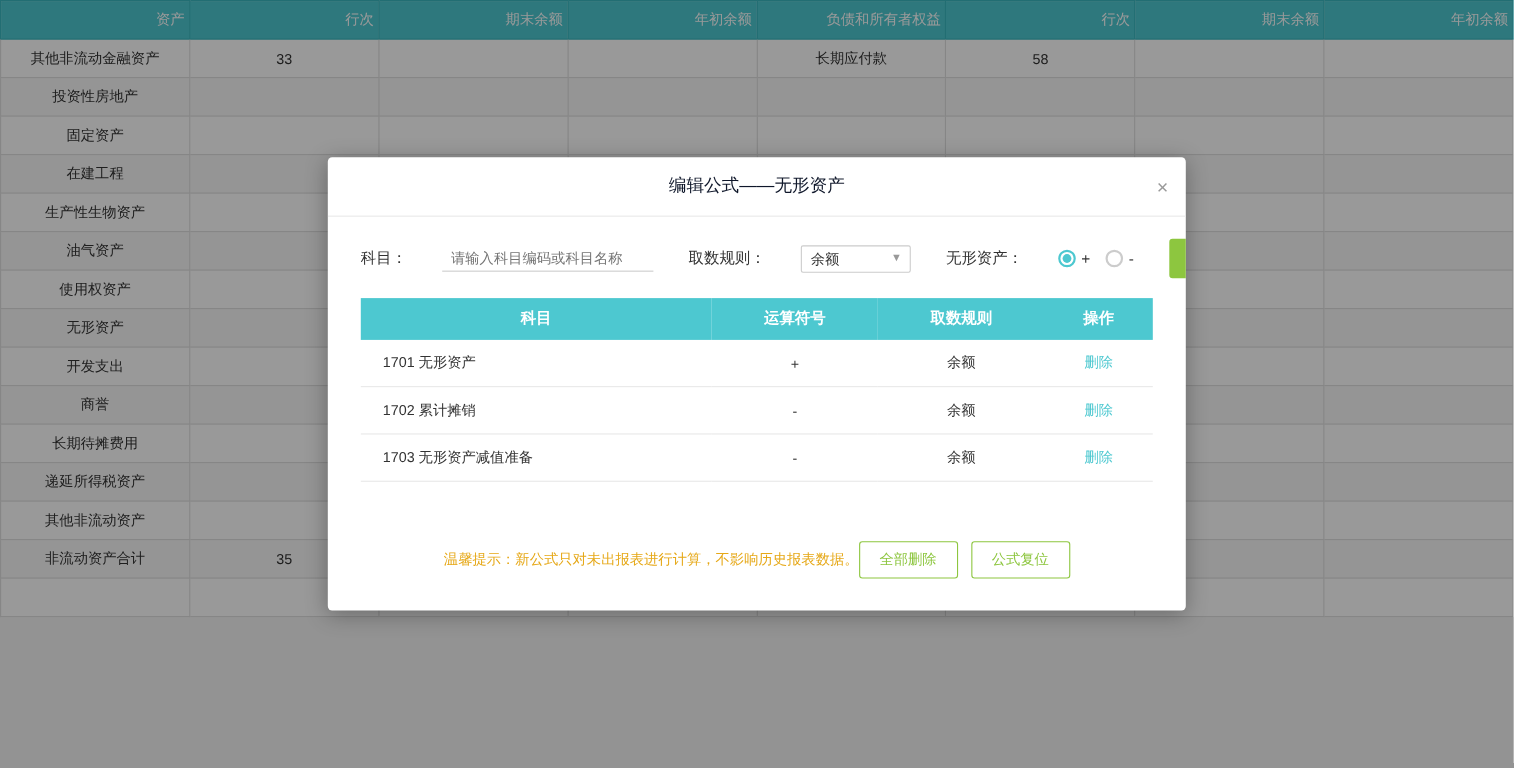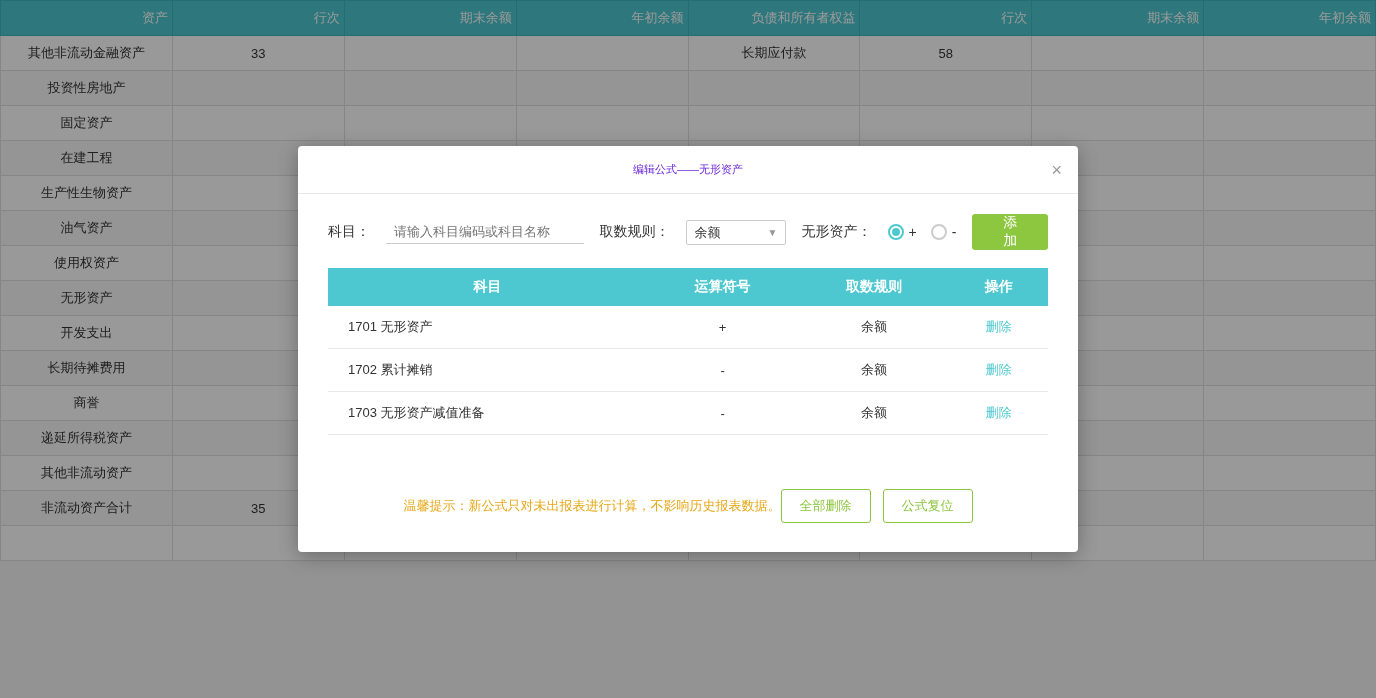--- a/index.html
+++ b/index.html
@@ -72,22 +72,22 @@
     .modal-header {
       display: flex;
       align-items: center;
       justify-content: center;
       padding: 16px 20px;
       border-bottom: 1px solid #e8e8e8;
       position: relative;
     }
 
     .modal-title {
-      font-size: 11px;
-      color: #6d28d9;
+      font-size: 16px;
+      color: #0f172a;
       font-weight: normal;
     }
 
     .modal-close {
       position: absolute;
       right: 16px;
       top: 50%;
       transform: translateY(-50%);
       font-size: 18px;
       color: #999;
@@ -99,21 +99,21 @@
 
     .modal-body {
       padding: 20px 30px;
     }
 
     
     .form-row {
       display: flex;
       align-items: center;
       margin-bottom: 18px;
-      gap: 16px;
+      gap: 32px;
     }
 
     .form-label {
       color: #333;
       white-space: nowrap;
       font-size: 14px;
     }
 
     .form-input {
       border: none;
@@ -376,31 +376,31 @@
           <td>开发支出</td>
           <td></td>
           <td></td>
           <td></td>
           <td></td>
           <td></td>
           <td></td>
           <td></td>
         </tr>
         <tr>
+          <td>商誉</td>
+          <td></td>
+          <td></td>
+          <td></td>
+          <td></td>
+          <td></td>
+          <td></td>
+          <td></td>
+        </tr>
+        <tr>
           <td>长期待摊费用</td>
-          <td></td>
-          <td></td>
-          <td></td>
-          <td></td>
-          <td></td>
-          <td></td>
-          <td></td>
-        </tr>
-        <tr>
-          <td>商誉</td>
           <td></td>
           <td></td>
           <td></td>
           <td></td>
           <td></td>
           <td></td>
           <td></td>
         </tr>
         <tr>
           <td>递延所得税资产</td>

